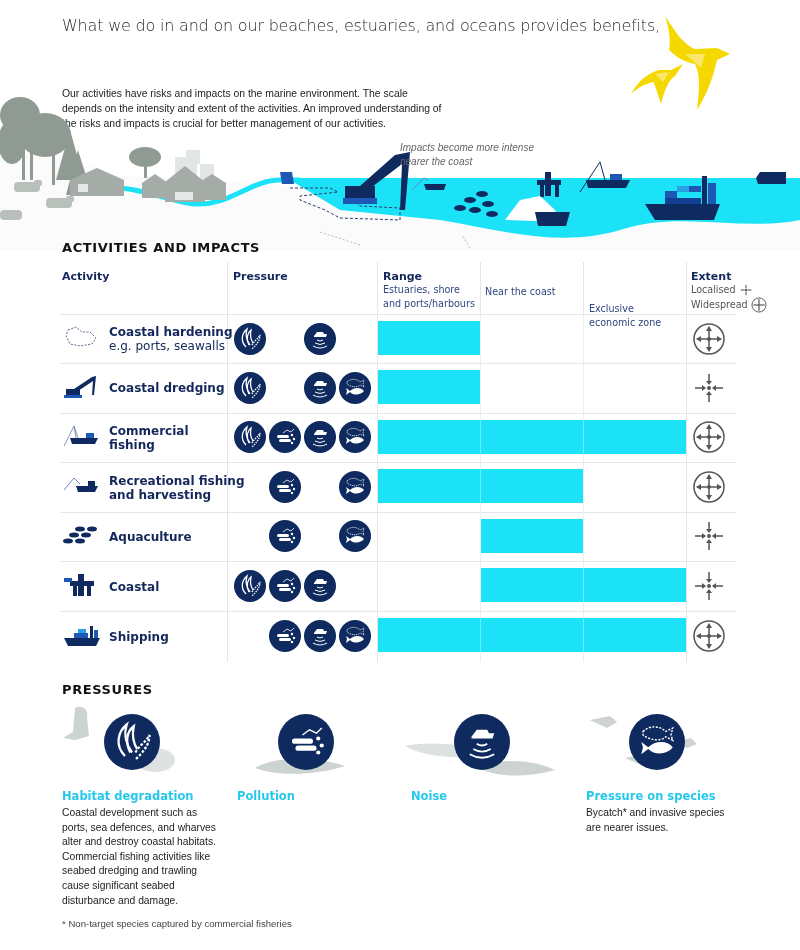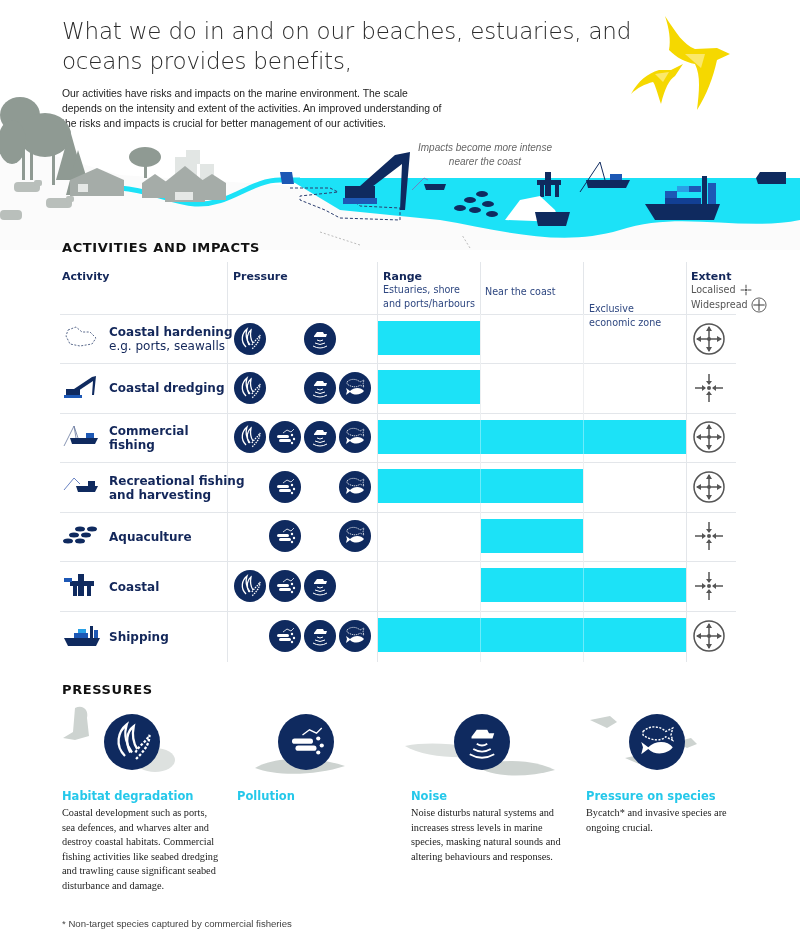--- a/index.html
+++ b/index.html
@@ -1,34 +1,34 @@
 <!DOCTYPE html>
 <html><head>
 <meta charset="utf-8">
 <style>
   html,body{margin:0;padding:0;background:#fff;}
   body{width:800px;height:950px;position:relative;overflow:hidden;font-family:"DejaVu Sans","Liberation Sans",sans-serif;color:#1f1f1f;}
   .abs{position:absolute;}
-  .headline{left:62px;top:16px;width:600px;font-size:23px;line-height:30px;color:#2b2b2b;font-weight:300;letter-spacing:-0.2px;}
+  .headline{left:62px;top:16px;width:600px;font-size:16px;line-height:20px;color:#2b2b2b;font-weight:300;letter-spacing:-0.2px;}
   .intro{left:62px;top:86px;width:380px;font-family:"Liberation Sans",sans-serif;font-size:10.4px;line-height:15px;color:#222;}
   .scene{left:0;top:80px;width:800px;height:170px;}
-  .impact-note{left:400px;top:141px;width:170px;text-align:center;font-family:"Liberation Sans",sans-serif;font-style:italic;font-size:10px;line-height:14px;color:#666;}
+  .impact-note{left:400px;top:141px;width:170px;text-align:left;font-family:"Liberation Sans",sans-serif;font-style:italic;font-size:10px;line-height:14px;color:#666;}
   .section-title{font-weight:bold;font-size:13px;letter-spacing:0.6px;color:#111;}
   .col-head{font-size:11px;font-weight:bold;color:#13275a;}
   .col-sub{font-size:9.6px;color:#2e4780;line-height:14px;}
   .row-line{position:absolute;left:60px;width:676px;height:1px;background:#e3e6ea;}
   .vline{position:absolute;width:1px;background:#e3e6ea;}
   .act-label{position:absolute;left:109px;font-size:12px;font-weight:bold;color:#13275a;line-height:14px;}
   .act-icon{position:absolute;left:62px;width:40px;height:26px;}
   .pico{position:absolute;width:32px;height:32px;border-radius:50%;background:#0f2a5f;}
   .pico svg{width:32px;height:32px;display:block;}
   .bar{position:absolute;height:34px;background:#1ce2f7;}
   .ext{position:absolute;left:692px;width:34px;height:34px;}
   .ptitle{font-size:11.5px;font-weight:bold;color:#25c8ea;}
-  .pdesc{font-family:Liberation Serif, serif;font-size:10.3px;line-height:14.6px;color:#222;}
+  .pdesc{font-family:Liberation Sans, sans-serif;font-size:10.3px;line-height:14.6px;color:#222;}
   .bigico{position:absolute;width:56px;height:56px;border-radius:50%;background:#0f2a5f;}
   .bigico svg{width:56px;height:56px;display:block;}
   .footnote{left:62px;top:918px;font-family:"Liberation Sans",sans-serif;font-size:9.6px;color:#444;}
 </style>
 </head>
 <body>
 
 <div class="abs headline">
   <div>What we do in and on our beaches, estuaries, and oceans provides benefits,</div>
 </div>
@@ -569,20 +569,19 @@
 
 <div class="abs" style="left:62px;top:789px;width:160px">
   <div class="ptitle">Habitat degradation</div>
   <div class="pdesc" style="margin-top:3px">Coastal development such as ports, sea defences, and wharves alter and destroy coastal habitats. Commercial fishing activities like seabed dredging and trawling cause significant seabed disturbance and damage.</div>
 </div>
 <div class="abs" style="left:237px;top:789px;width:150px">
   <div class="ptitle">Pollution</div>
 </div>
 <div class="abs" style="left:411px;top:789px;width:150px">
   <div class="ptitle">Noise</div>
-  <div class="pdesc" style="margin-top:3px">Noise disturbs natural systems and increases stress levels in marine species, masking natural sounds and altering behaviours and responses.</div>
 </div>
 <div class="abs" style="left:586px;top:789px;width:150px">
   <div class="ptitle">Pressure on species</div>
-  <div class="pdesc" style="margin-top:3px">Bycatch* and invasive species are ongoing crucial.</div>
+  <div class="pdesc" style="margin-top:3px">Bycatch* and invasive species are nearer issues.</div>
 </div>
 
 <div class="abs footnote">* Non-target species captured by commercial fisheries</div>
 
 </body></html>

